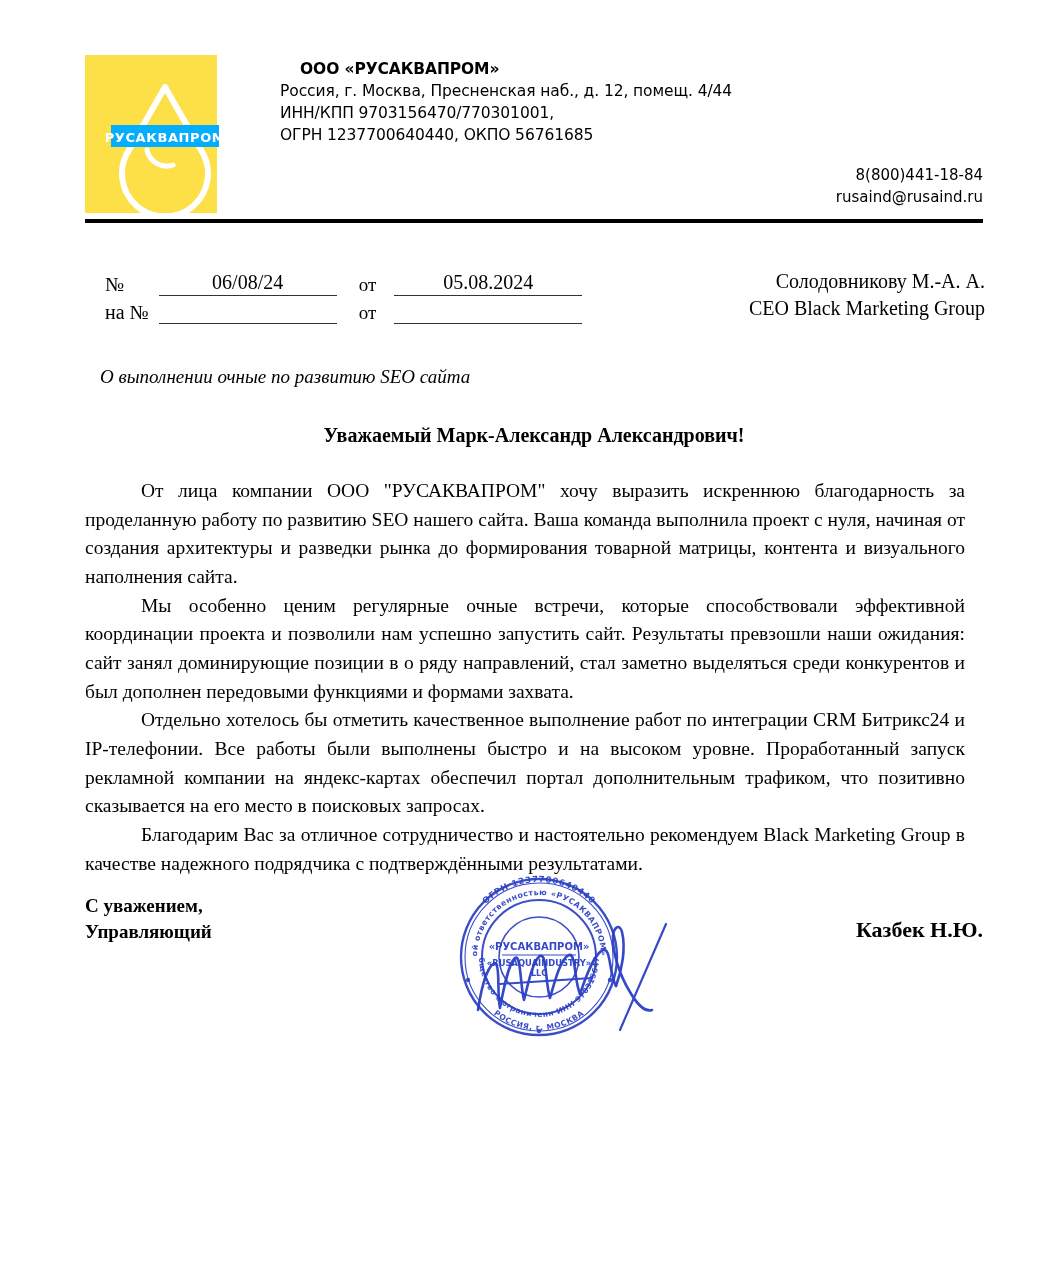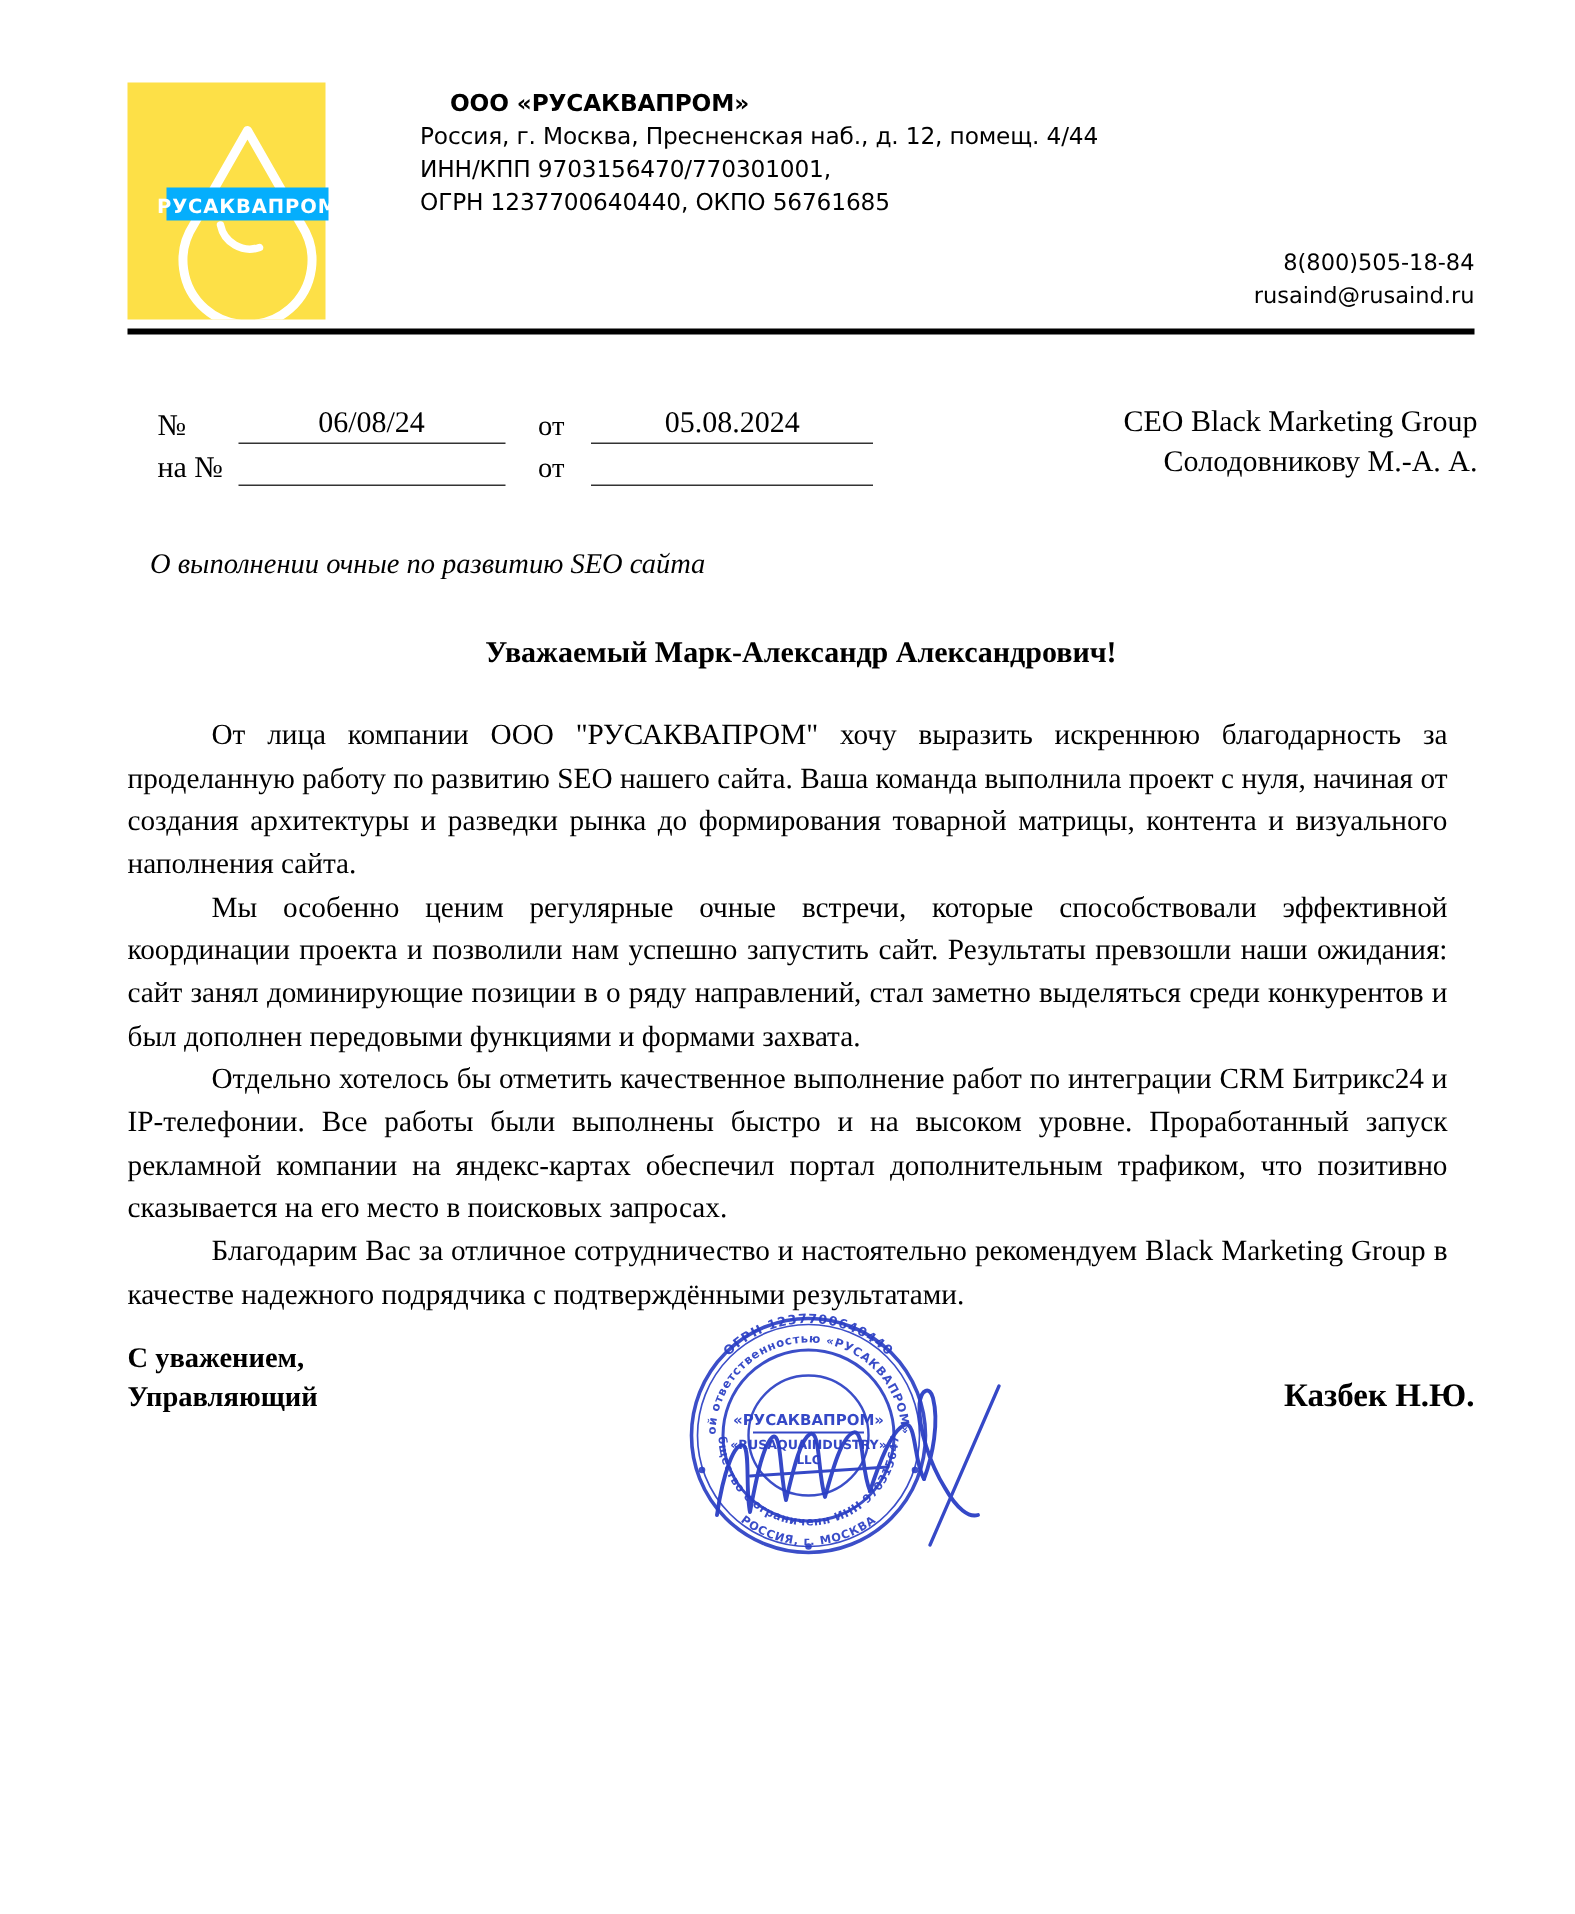--- a/index.html
+++ b/index.html
@@ -216,21 +216,21 @@
     </div>
 
     <div class="company-block">
       <div class="company-name">ООО «РУСАКВАПРОМ»</div>
       <div>Россия, г. Москва, Пресненская наб., д. 12, помещ. 4/44</div>
       <div>ИНН/КПП 9703156470/770301001,</div>
       <div>ОГРН 1237700640440, ОКПО 56761685</div>
     </div>
 
     <div class="contact-block">
-      <div>8(800)505-18-84</div>
+      <div>8(800)441-18-84</div>
       <div>rusaind@rusaind.ru</div>
     </div>
   </div>
 
   <div class="divider"></div>
 
   <div class="ref-area">
     <table class="ref-table">
       <tbody>
           <tr>
@@ -242,22 +242,22 @@
       <tr>
         <td class="ref-label">на №</td>
         <td class="ref-line">&nbsp;</td>
         <td class="ref-ot">от</td>
         <td class="ref-line-wide">&nbsp;</td>
       </tr>
     </tbody>
       </table>
 
     <div class="addressee">
+      <div>Солодовникову М.-А. А.</div>
       <div>CEO Black Marketing Group</div>
-      <div>Солодовникову М.-А. А.</div>
     </div>
   </div>
 
   <div class="subject">О выполнении очные по развитию SEO сайта</div>
 
   <div class="greeting">Уважаемый Марк-Александр Александрович!</div>
 
   <div class="body-text">
     <p>От лица компании ООО "РУСАКВАПРОМ" хочу выразить искреннюю благодарность за проделанную работу по развитию SEO нашего сайта. Ваша команда выполнила проект с нуля, начиная от создания архитектуры и разведки рынка до формирования товарной матрицы, контента и визуального наполнения сайта.</p>
     <p>Мы особенно ценим регулярные очные встречи, которые способствовали эффективной координации проекта и позволили нам успешно запустить сайт. Результаты превзошли наши ожидания: сайт занял доминирующие позиции в о ряду направлений, стал заметно выделяться среди конкурентов и был дополнен передовыми функциями и формами захвата.</p>

